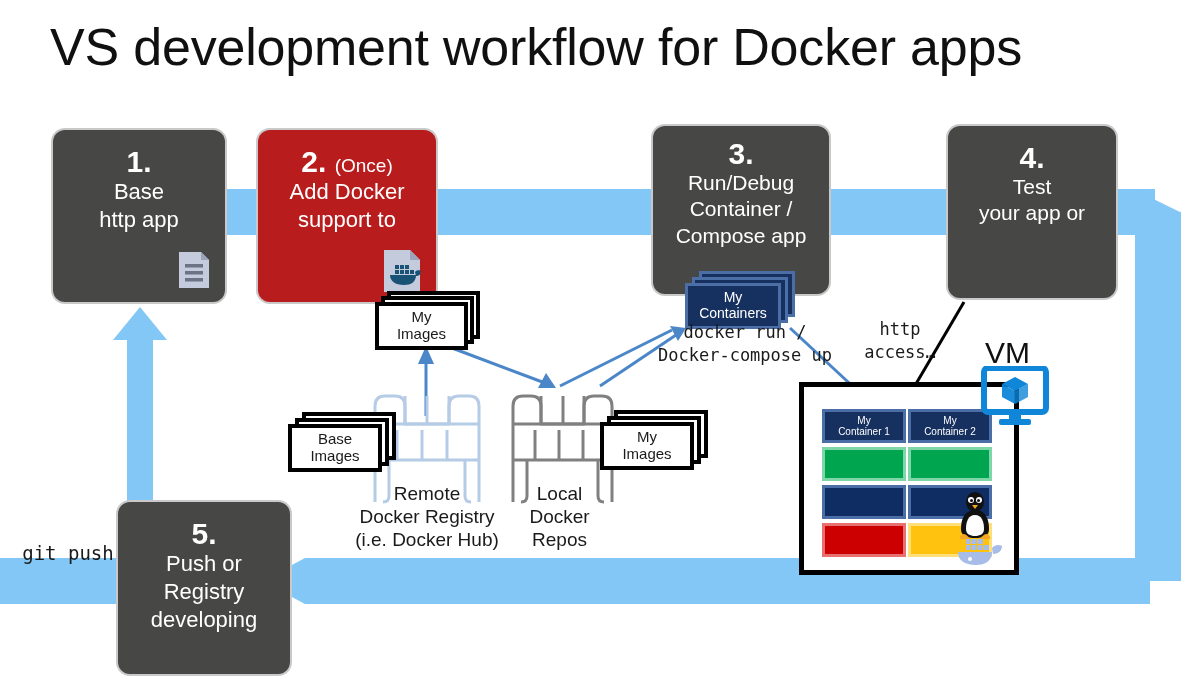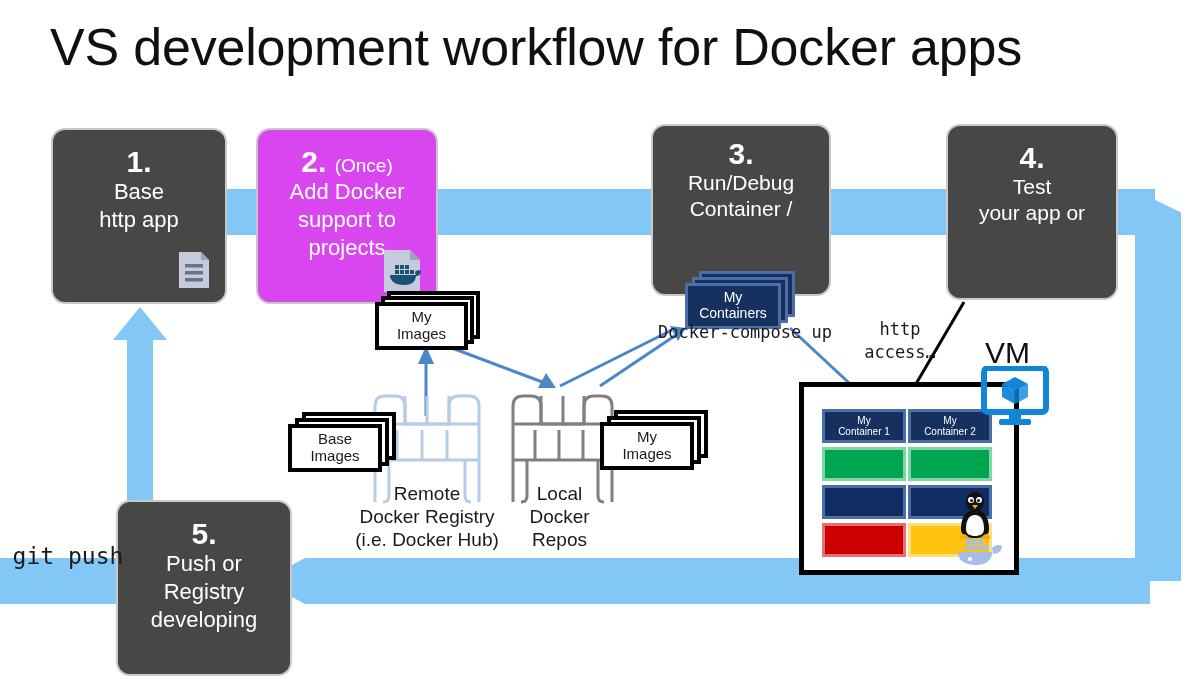--- a/index.html
+++ b/index.html
@@ -25,21 +25,21 @@
   
   .step{
     border-radius:12px;
     box-sizing:border-box;
     color:#ffffff;
     text-align:center;
     box-shadow:0 0 0 2px #c9c9c9;
     display:flex;flex-direction:column;justify-content:flex-start;align-items:center;
   }
   .step.dark{background:#474745;}
-  .step.mid{background:#d946ef;}
+  .step.mid{background:#b91c1c;}
   .step .num{font-size:30px;font-weight:bold;line-height:1.05;}
   .step .num .once{font-size:19px;font-weight:400;}
   .step .body{font-size:22px;line-height:1.28;font-weight:400;}
 
   #step1{left:53px;  top:122px; width:172px; height:172px; padding-top:16px;}
   #step2{left:258px; top:122px; width:178px; height:172px; padding-top:16px;}
   #step3{left:653px; top:118px; width:176px; height:168px; padding-top:12px;}
   #step4{left:948px; top:118px; width:168px; height:172px; padding-top:16px;}
   #step5{left:118px; top:494px; width:172px; height:172px; padding-top:16px;}
 
@@ -177,21 +177,20 @@
   </div>
 
   <div class="abs step mid" id="step2">
     <div class="num">
       <span>2.</span>
       <span class="once">(Once)</span>
     </div>
     <div class="body">
       <div>Add Docker</div>
       <div>support to</div>
-      <div>projects</div>
     </div>
     <svg class="docicon" style="right:14px;bottom:8px;width:40px;height:46px;" viewBox="0 0 40 46">
       <path d="M2 2 h26 l10 10 v32 h-36 z" fill="#c3cbdd"></path>
       <path d="M28 2 v10 h10 z" fill="#9aa4bb"></path>
       <g fill="#1a5276">
         <rect x="13" y="17" width="4" height="4"></rect>
           <rect x="18" y="17" width="4" height="4"></rect>
         <rect x="23" y="17" width="4" height="4"></rect>
         <rect x="13" y="22" width="4" height="4"></rect>
           <rect x="18" y="22" width="4" height="4"></rect>
@@ -201,20 +200,21 @@
         <path d="M33 24 c3 -3 6 -1 6 -1 c0 3 -2 5 -5 5 z"></path>
       </g>
     </svg>
   </div>
 
   <div class="abs step dark" id="step3">
     <div class="num">3.</div>
     <div class="body">
       <div>Run/Debug</div>
       <div>Container /</div>
+      <div>Compose app</div>
     </div>
   </div>
 
   <div class="abs step dark" id="step4">
     <div class="num">4.</div>
     <div class="body">
       <div>Test</div>
       <div>your app or</div>
     </div>
   </div>
@@ -258,29 +258,30 @@
   <div class="cardstack card-navy" style="left:685px;top:263px;width:112px;height:62px;">
     <div class="sh" style="left:14px;top:0px;width:96px;height:46px;"></div>
     <div class="sh" style="left:7px;top:6px;width:96px;height:46px;"></div>
     <div class="card-main" style="left:0px;top:12px;width:96px;height:46px;">
       <div>My</div>
       <div>Containers</div>
     </div>
   </div>
 
   <div class="abs mono" style="left:645px;top:313px;width:200px;text-align:center;">
+    <div>docker run /</div>
     <div>Docker-compose up</div>
   </div>
 
   <div class="abs mono" style="left:845px;top:310px;width:110px;text-align:center;">
     <div>http</div>
     <div>access…</div>
   </div>
 
-  <div class="abs mono" style="left:8px;top:533px;width:120px;text-align:center;font-size:23px;">
+  <div class="abs mono" style="left:8px;top:533px;width:120px;text-align:center;font-size:19px;">
     <span>git push</span>
   </div>
 
   <div class="abs lbl" style="left:352px;top:475px;width:150px;">
     <div>Remote</div>
     <div>Docker Registry</div>
     <div>(i.e. Docker Hub)</div>
   </div>
 
   <div class="abs lbl" style="left:512px;top:475px;width:95px;">

